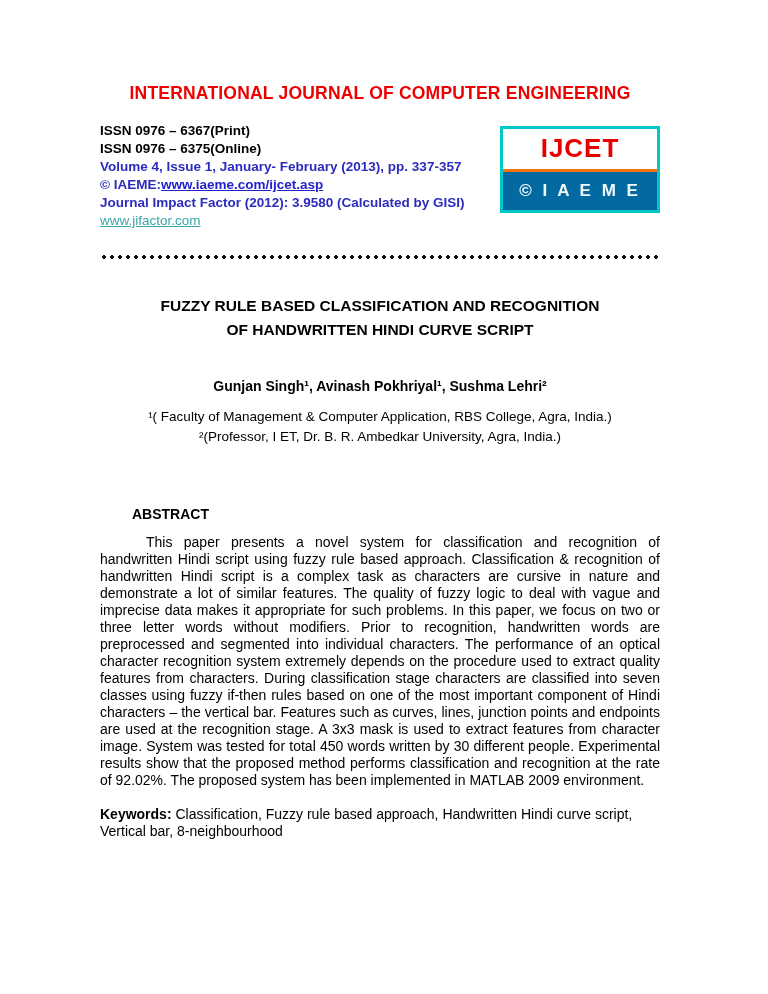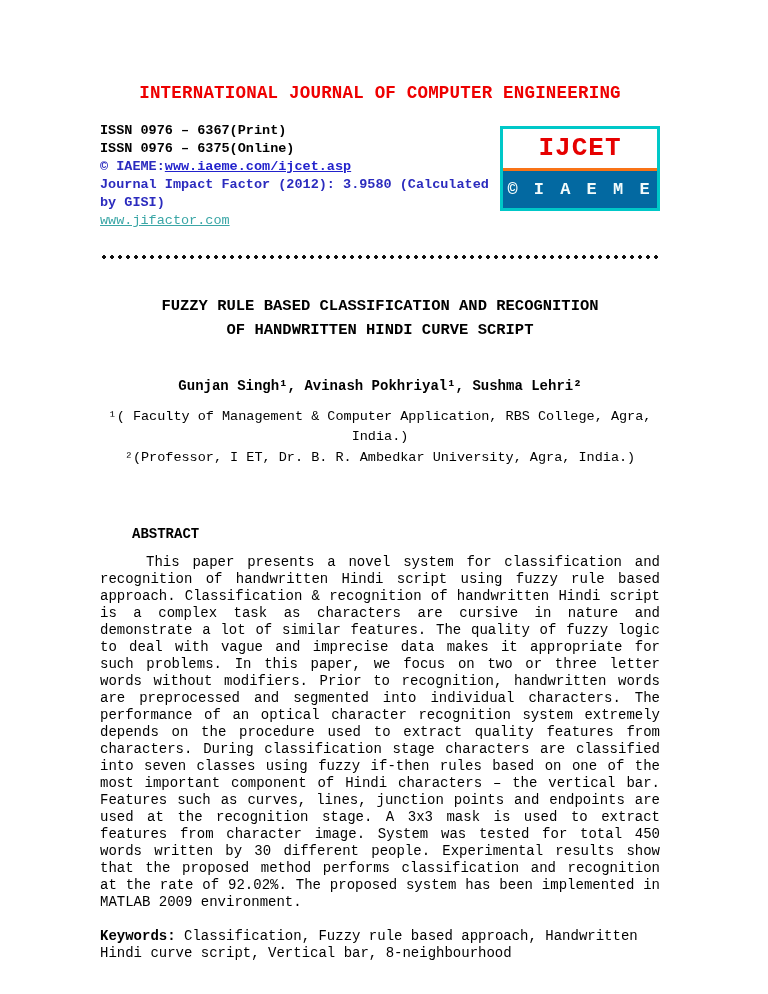--- a/index.html
+++ b/index.html
@@ -2,21 +2,21 @@
 <html><head>
 <meta charset="utf-8">
 <style>
   * { box-sizing: border-box; }
   html, body { margin: 0; padding: 0; background: #ffffff; }
   .page {
     position: relative;
     width: 768px;
     height: 990px;
     background: #ffffff;
-    font-family: Liberation Mono, monospace;
+    font-family: Liberation Sans, sans-serif;
     color: #000000;
     overflow: hidden;
   }
   .content {
     padding: 82px 108px 0 100px;
   }
   
   .journal-title {
     text-align: center;
     color: #ee0000;
@@ -141,20 +141,21 @@
   <div class="content">
 
     <div class="journal-title">
       <div>INTERNATIONAL JOURNAL OF COMPUTER ENGINEERING</div>
     </div>
 
     <div class="header-row">
       <div class="journal-info">
         <div>ISSN 0976 – 6367(Print)</div>
         <div>ISSN 0976 – 6375(Online)</div>
+        <div class="blue">Volume 4, Issue 1, January- February (2013), pp. 337-357</div>
         <div class="iaeme-line">
           <span class="blue">© IAEME:</span><a class="link">www.iaeme.com/ijcet.asp</a>
         </div>
         <div class="blue">Journal Impact Factor (2012): 3.9580 (Calculated by GISI)</div>
         <a class="teal-link">www.jifactor.com</a>
       </div>
 
       <div class="logo">
         <div class="logo-top">IJCET</div>
         <div class="logo-bottom">© I A E M E</div>

